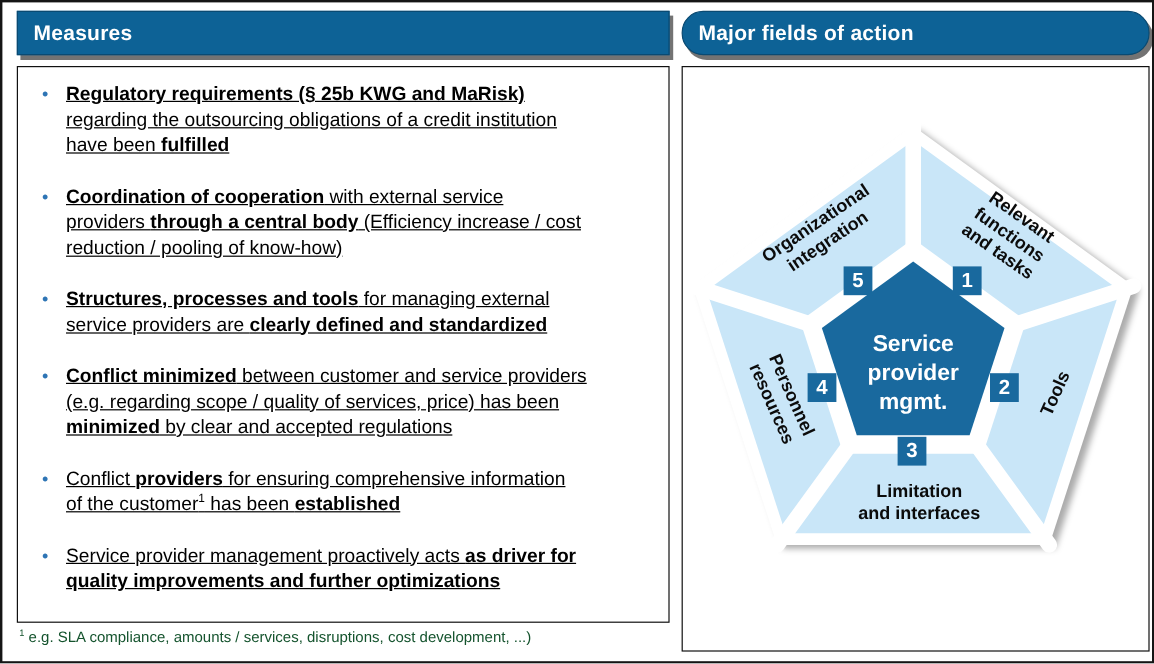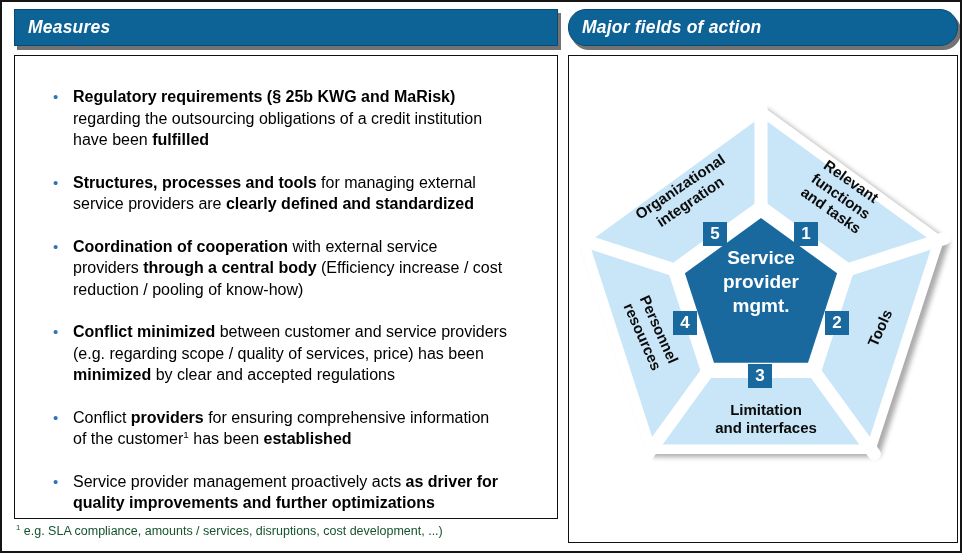--- a/index.html
+++ b/index.html
@@ -7,30 +7,30 @@
     position:relative;width:962px;height:553px;box-sizing:border-box;
     border:2px solid #151515;background:#fff;overflow:hidden;
     font-family:"Liberation Sans",sans-serif;color:#000;
   }
   
   .hdr{
     position:absolute;top:7px;height:37px;box-sizing:border-box;
     background:#0d6296;border:1px solid #0a4a72;
     box-shadow:3px 4px 0 rgba(40,40,40,0.65);
     color:#fff;font-weight:bold;font-size:17.5px;line-height:35px;
-    padding-left:13px;letter-spacing:0.2px;font-style:italic;
+    padding-left:13px;letter-spacing:0.2px;
   }
   .hdr-left{left:12px;width:544px;}
   .hdr-right{left:566px;width:390px;border-radius:18px;}
   
   .box{position:absolute;background:#fff;border:1px solid #111;box-sizing:border-box;}
   .box-left{left:12px;top:53px;width:544px;height:464px;}
   .box-right{left:566px;top:53px;width:390px;height:488px;}
   
-  .measures{list-style:none;margin:18px;padding:12px 4px 0 14px;}
+  .measures{list-style:none;margin:0;padding:12px 4px 0 14px;text-decoration:underline;}
   .measures li{
     position:relative;padding-left:26px;margin-bottom:21px;
     font-size:16px;line-height:21.5px;white-space:pre-wrap;
   }
   .measures li::before{
     content:"\2022";position:absolute;left:6px;top:0;
     color:#2e75b5;font-size:15px;
   }
   .b{font-weight:bold;}
   sup{font-size:62%;vertical-align:super;line-height:0;}
@@ -51,21 +51,21 @@
     position:absolute;transform:translate(-50%,-50%);
     font-size:15px;font-weight:bold;color:#0b0b0b;text-align:center;
     line-height:1.18;white-space:pre-line;
   }
   .dl-f5{left:116px;top:138px;transform:translate(-50%,-50%) rotate(-34deg);}
   .dl-f1{left:272px;top:140px;transform:translate(-50%,-50%) rotate(35deg);}
   .dl-f2{left:311px;top:272px;transform:translate(-50%,-50%) rotate(-66deg);}
   .dl-f4{left:82px;top:277px;transform:translate(-50%,-50%) rotate(66deg);}
   .dl-f3{left:197px;top:363px;transform:translate(-50%,-50%);}
   .center-label{
-    position:absolute;left:192px;top:226px;transform:translate(-50%,-50%);
+    position:absolute;left:192px;top:256px;transform:translate(-50%,-50%);
     color:#fff;font-weight:bold;font-size:19px;line-height:1.27;
     text-align:center;white-space:pre-line;
   }
   .numbox{
     position:absolute;width:24px;height:24px;transform:translate(-50%,-50%);
     background:#19699e;color:#fff;font-weight:bold;font-size:17px;
     line-height:24px;text-align:center;
   }
   .nb-5{left:146px;top:178px;}
   .nb-1{left:237px;top:178px;}
@@ -84,25 +84,25 @@
 
   <div class="hdr hdr-right">
     <span>Major fields of action</span>
   </div>
 
   <div class="box box-left">
     <ul class="measures">
         <li><span class="b">Regulatory requirements (§ 25b KWG and MaRisk)</span><span>
 regarding the outsourcing obligations of a credit institution
 have been </span><span class="b">fulfilled</span></li>
-        <li><span class="b">Structures, processes and tools</span><span> for managing external
-service providers are </span><span class="b">clearly defined and standardized</span></li>
         <li><span class="b">Coordination of cooperation</span><span> with external service
 providers </span><span class="b">through a central body</span><span> (Efficiency increase / cost
 reduction / pooling of know-how)</span></li>
+        <li><span class="b">Structures, processes and tools</span><span> for managing external
+service providers are </span><span class="b">clearly defined and standardized</span></li>
         <li><span class="b">Conflict minimized</span><span> between customer and service providers
 (e.g. regarding scope / quality of services, price) has been
 </span><span class="b">minimized</span><span> by clear and accepted regulations</span></li>
         <li><span>Conflict </span><span class="b">providers</span><span> for ensuring comprehensive information
 of the customer</span><sup>1</sup><span> has been </span><span class="b">established</span></li>
         <li><span>Service provider management proactively acts </span><span class="b">as driver for
 quality improvements and further optimizations</span></li>
       </ul>
   </div>
 

